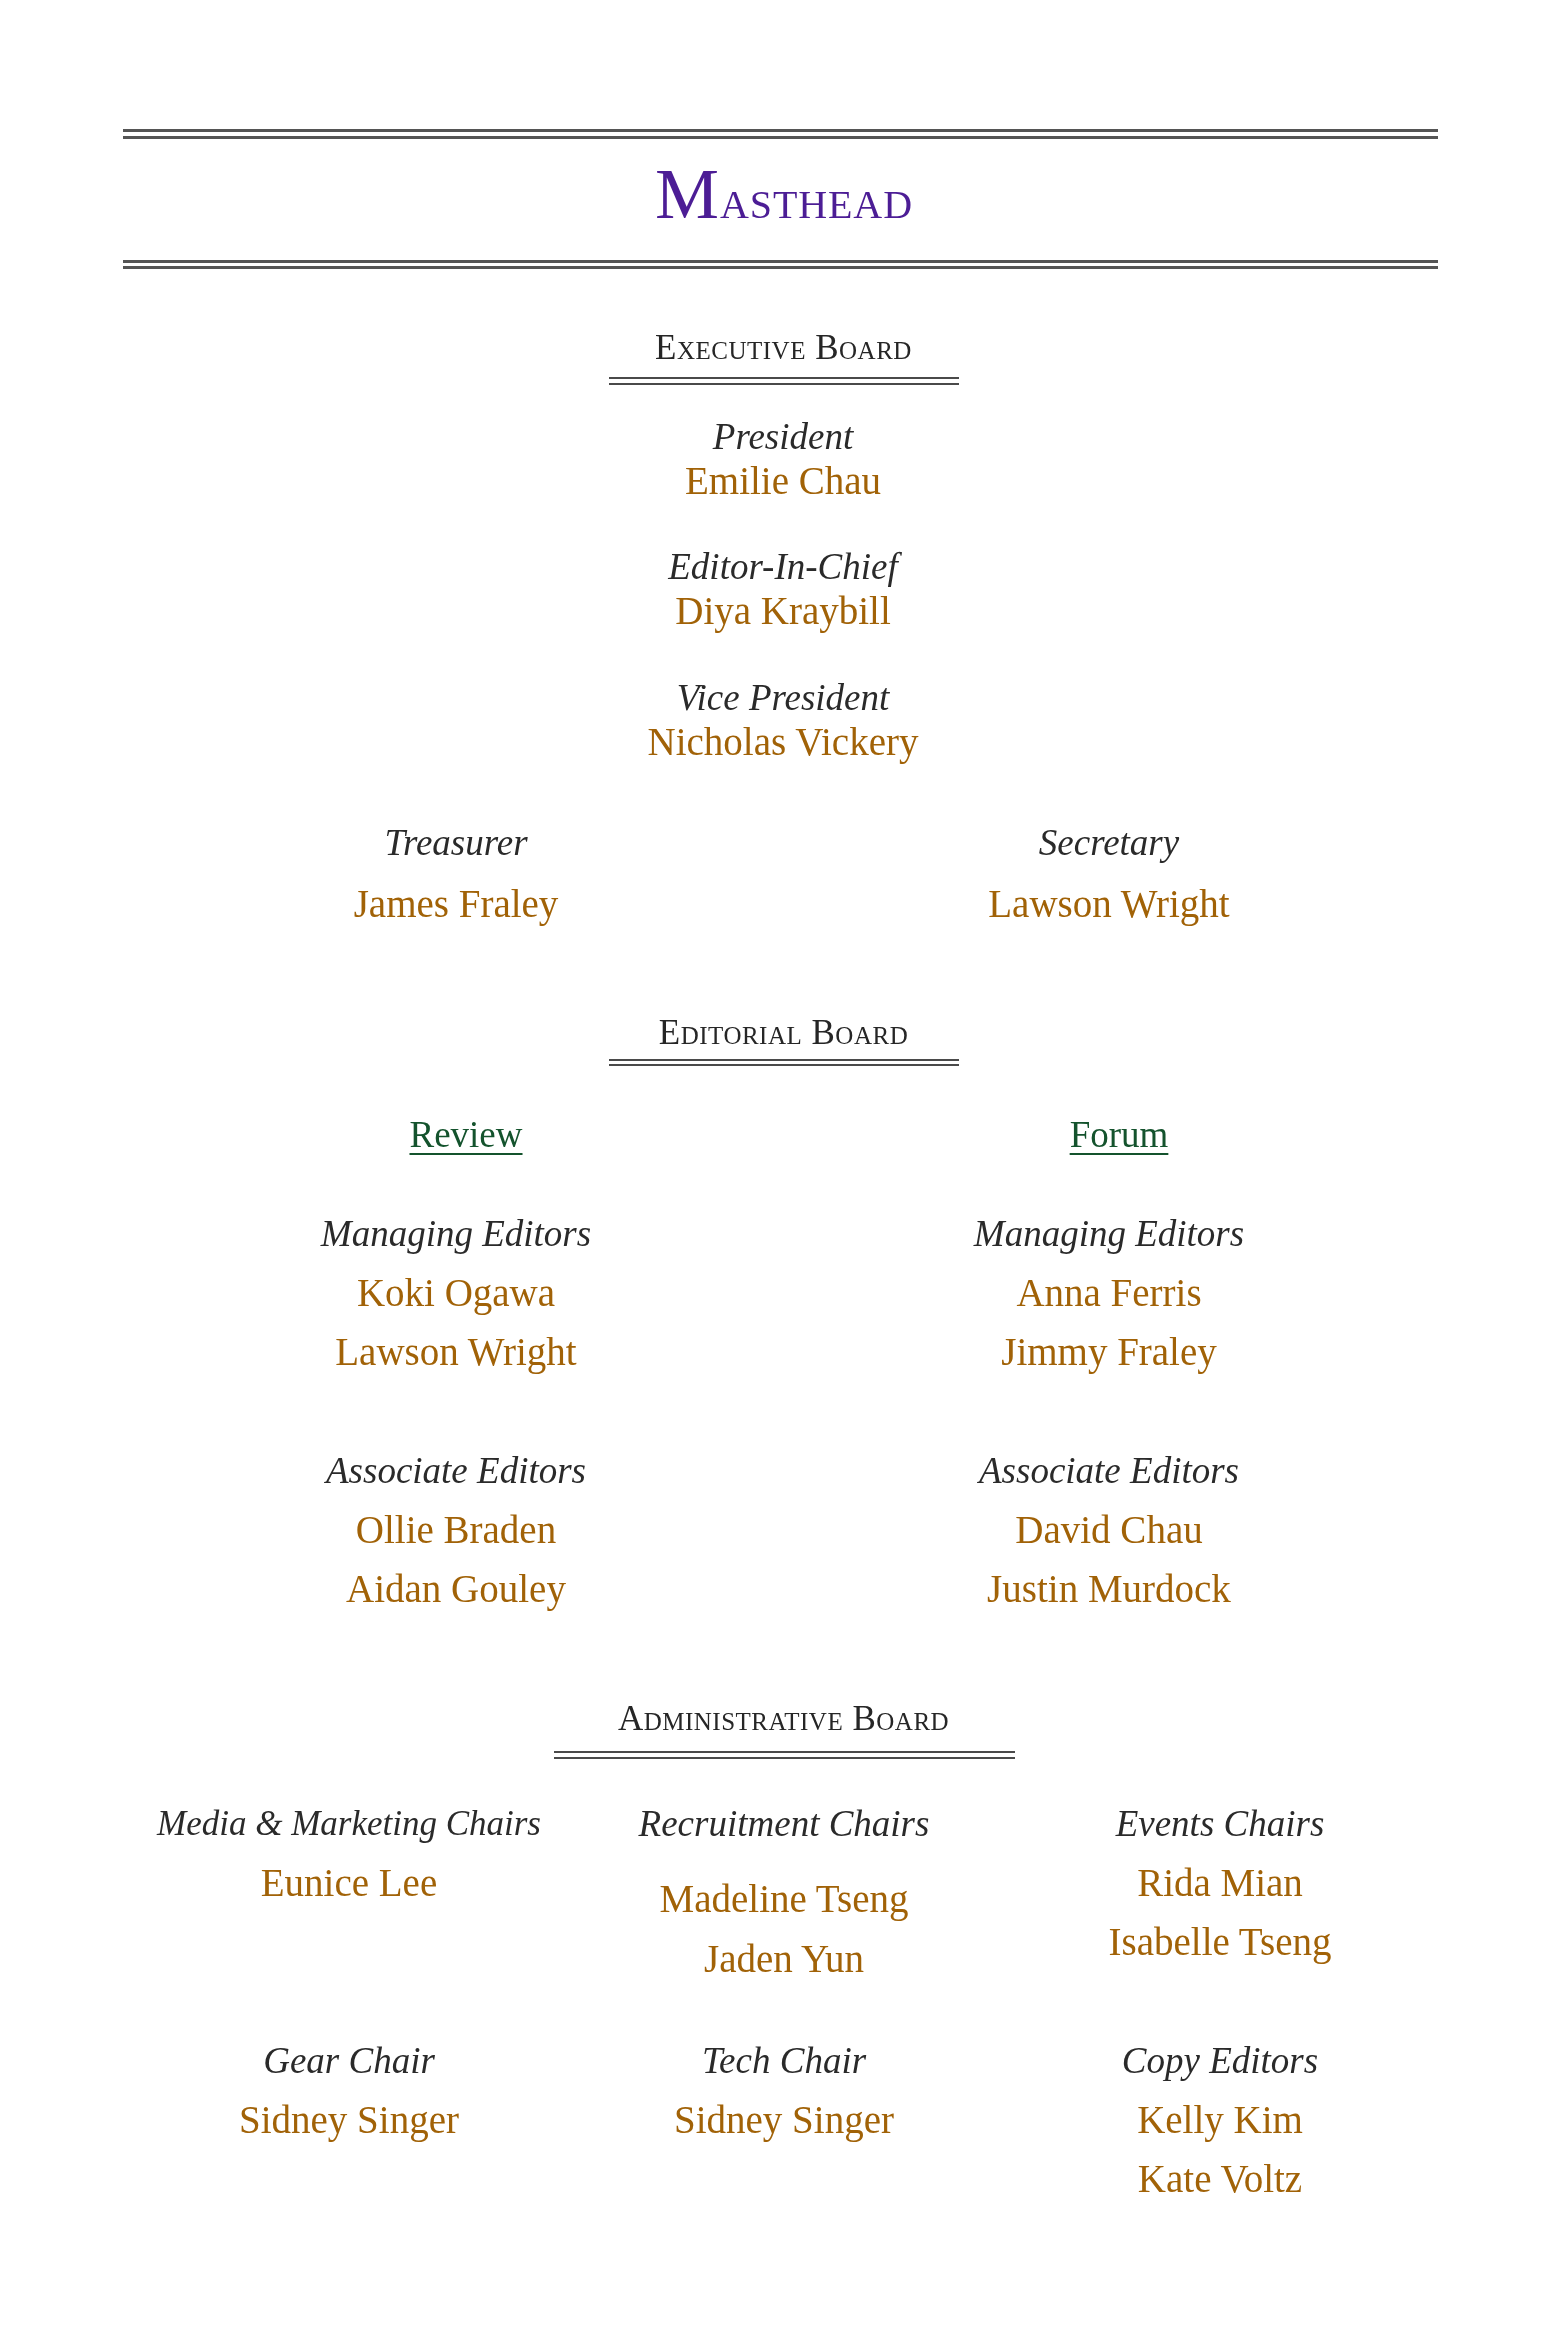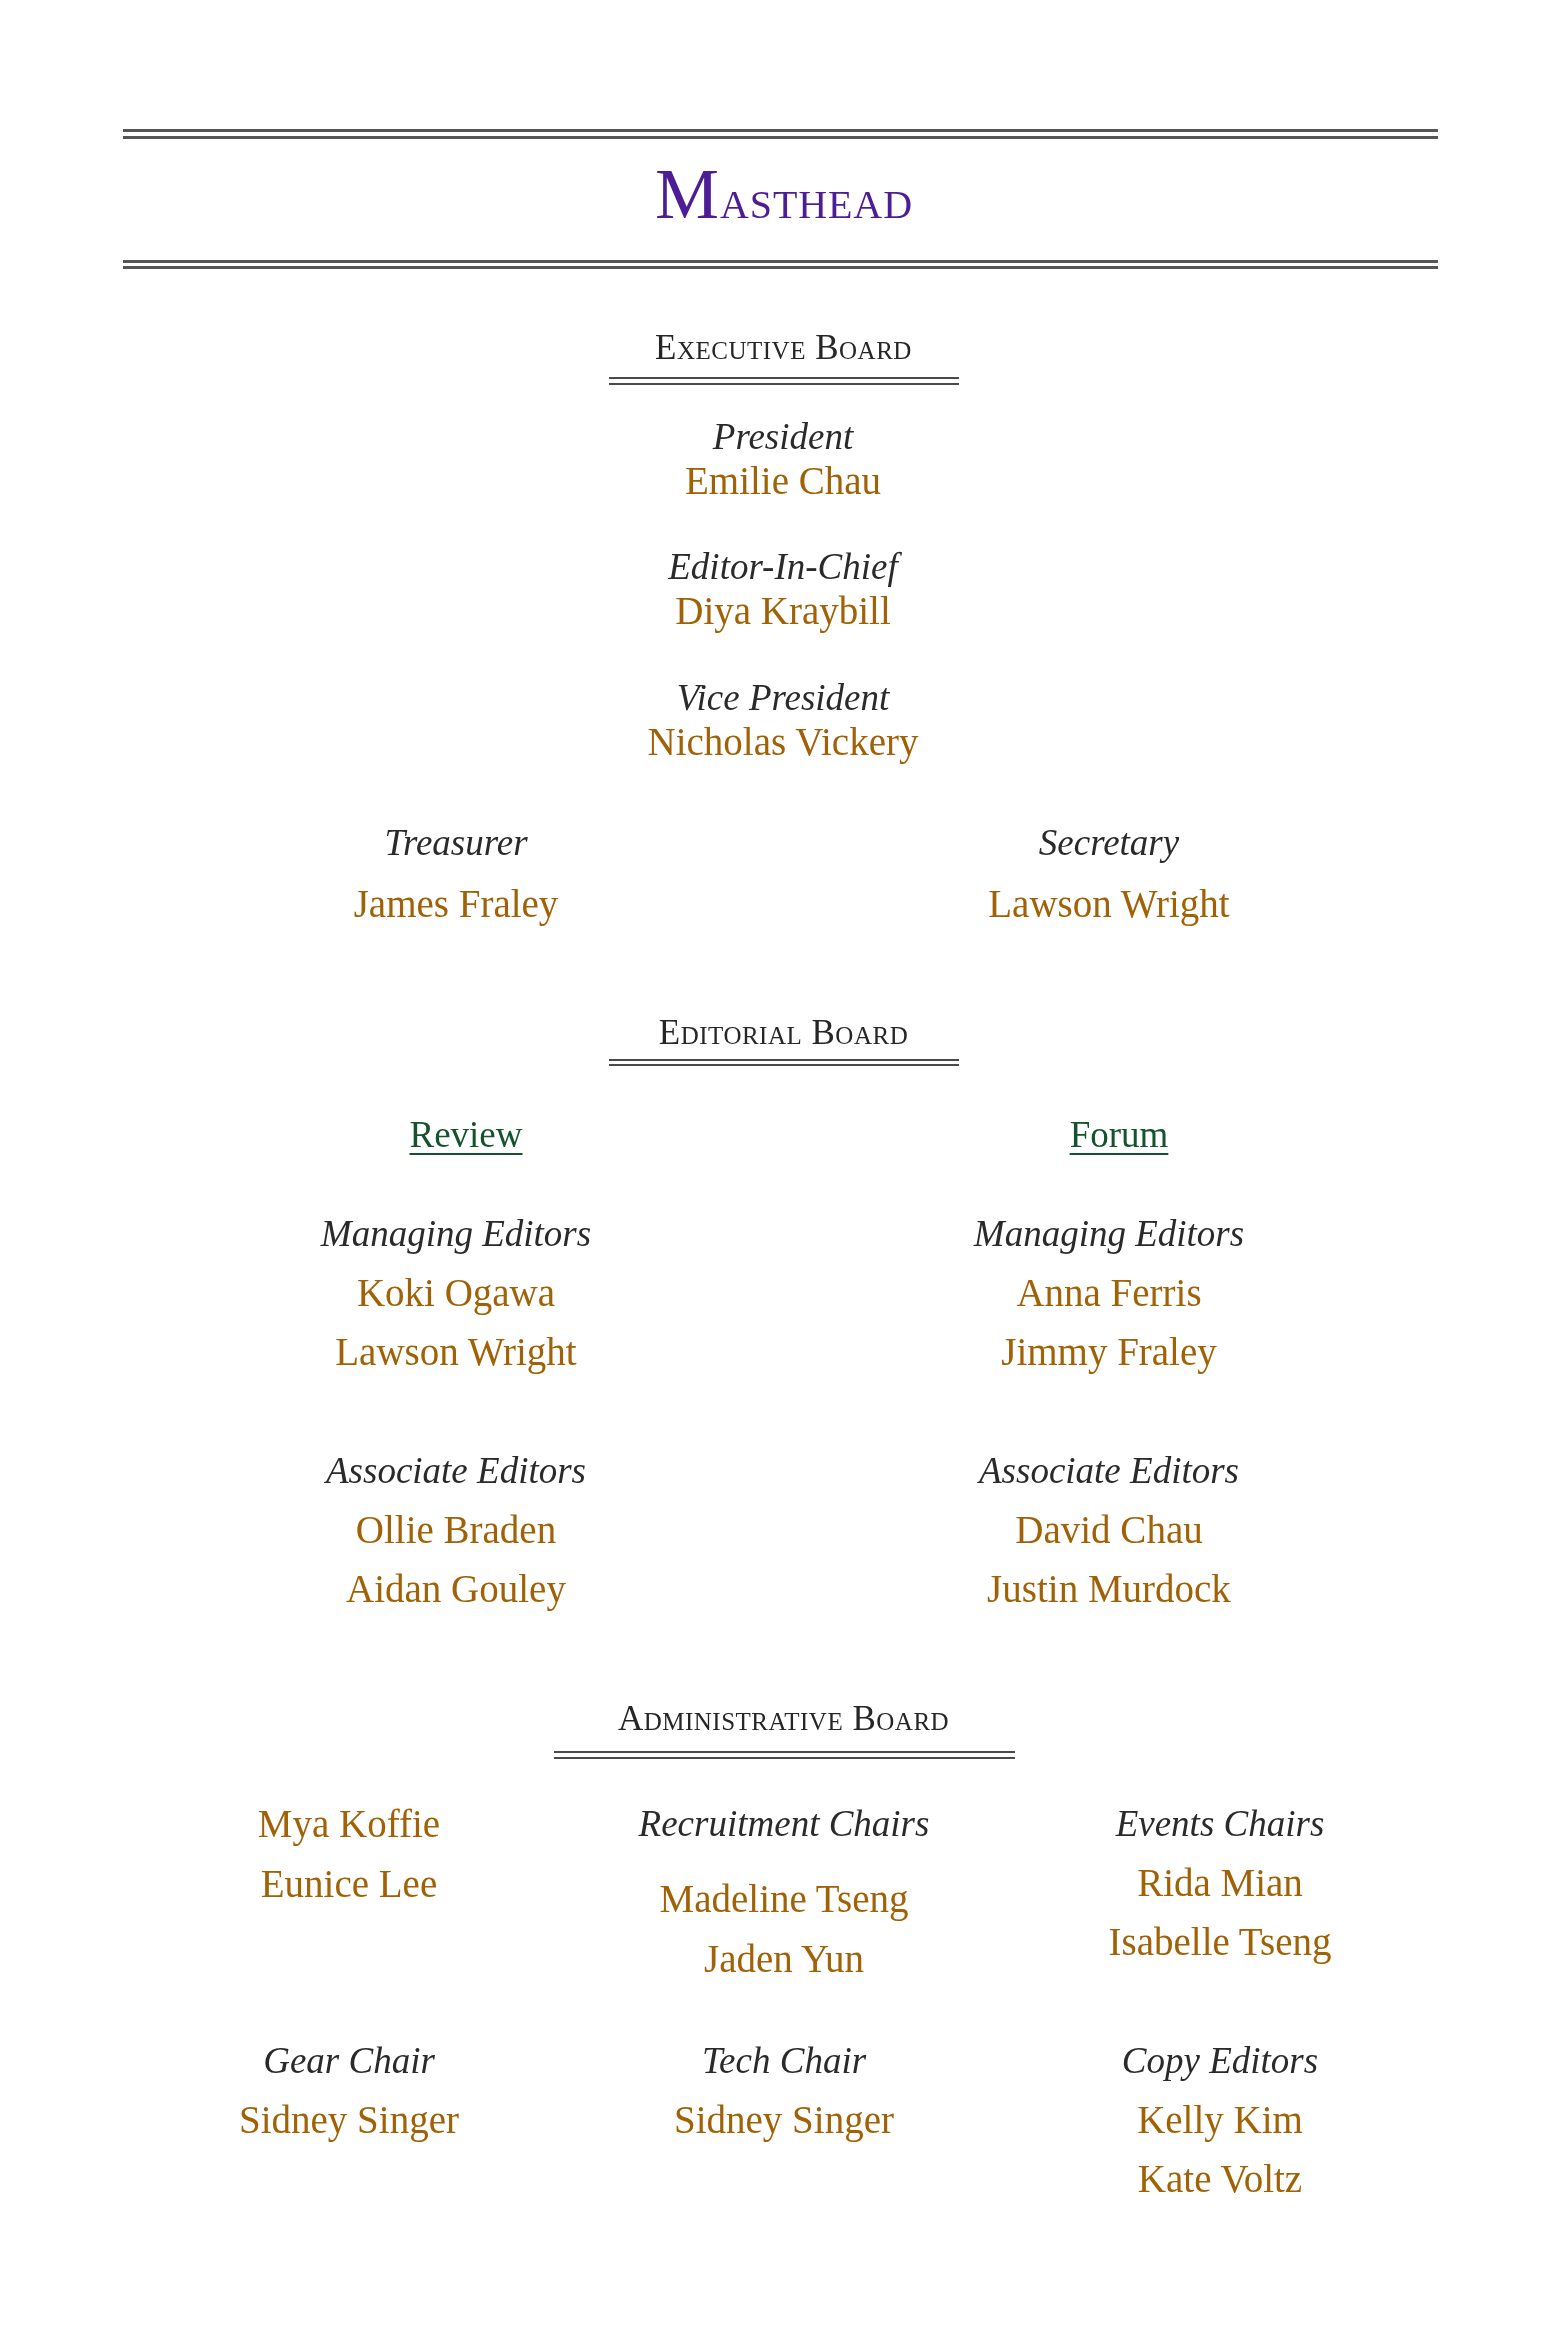--- a/index.html
+++ b/index.html
@@ -98,21 +98,21 @@
   <div class="role" style="margin-bottom:14.7px;">Associate Editors</div>
   <div class="name" style="margin-bottom:15.6px;">David Chau</div>
   <div class="name">Justin Murdock</div>
 </div>
 
 <div class="section-head" style="left:554px; width:459px; top:1696px;">Administrative Board</div>
 <div class="rule thin" style="left:554px; width:461px; top:1751px;"></div>
 <div class="rule thin" style="left:554px; width:461px; top:1757px;"></div>
 
 <div class="col stack" style="left:349px; top:1802px;">
-  <div class="name" style="margin-bottom:15.6px;">Mya Koffie</div>
+  <div class="role" style="margin-bottom:14.7px; font-size:35px;">Media &amp; Marketing Chairs</div>
   <div class="name">Eunice Lee</div>
 </div>
 <div class="col stack" style="left:784px; top:1802px;">
   <div class="role" style="margin-bottom:31px;">Recruitment Chairs</div>
   <div class="name" style="margin-bottom:15.6px;">Madeline Tseng</div>
   <div class="name">Jaden Yun</div>
 </div>
 <div class="col stack" style="left:1220px; top:1802px;">
   <div class="role" style="margin-bottom:14.7px;">Events Chairs</div>
   <div class="name" style="margin-bottom:15.6px;">Rida Mian</div>

